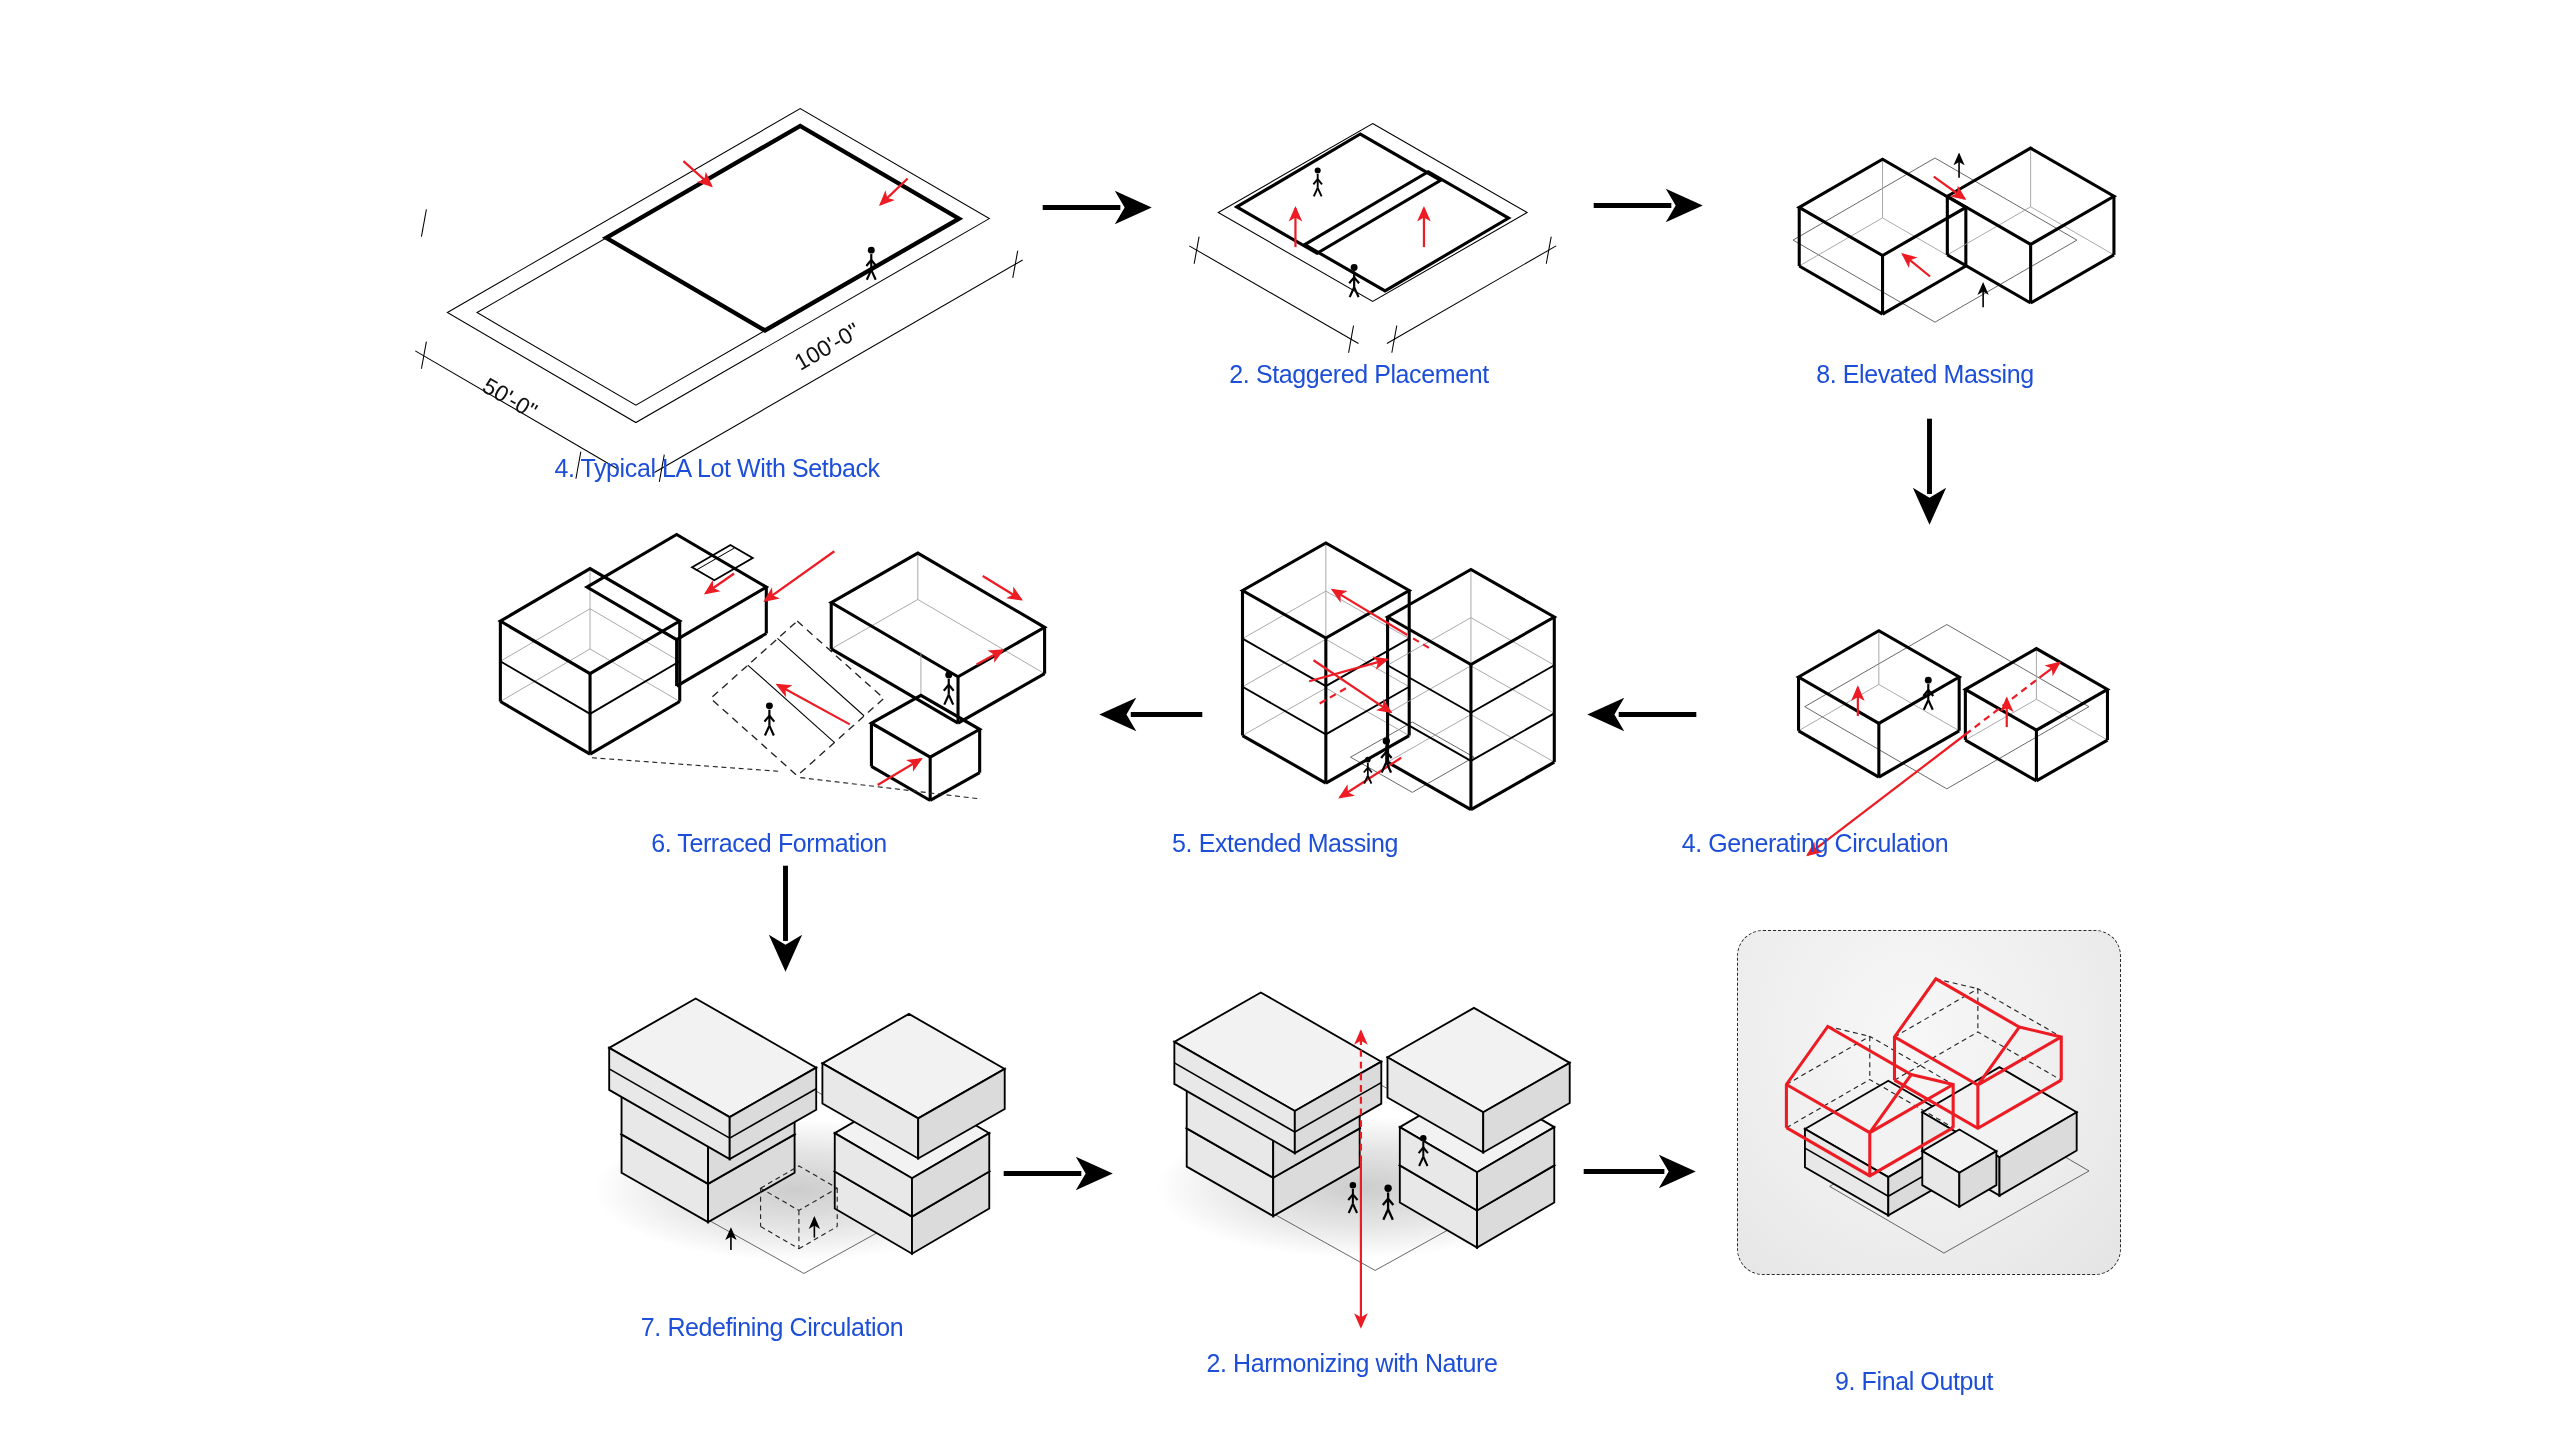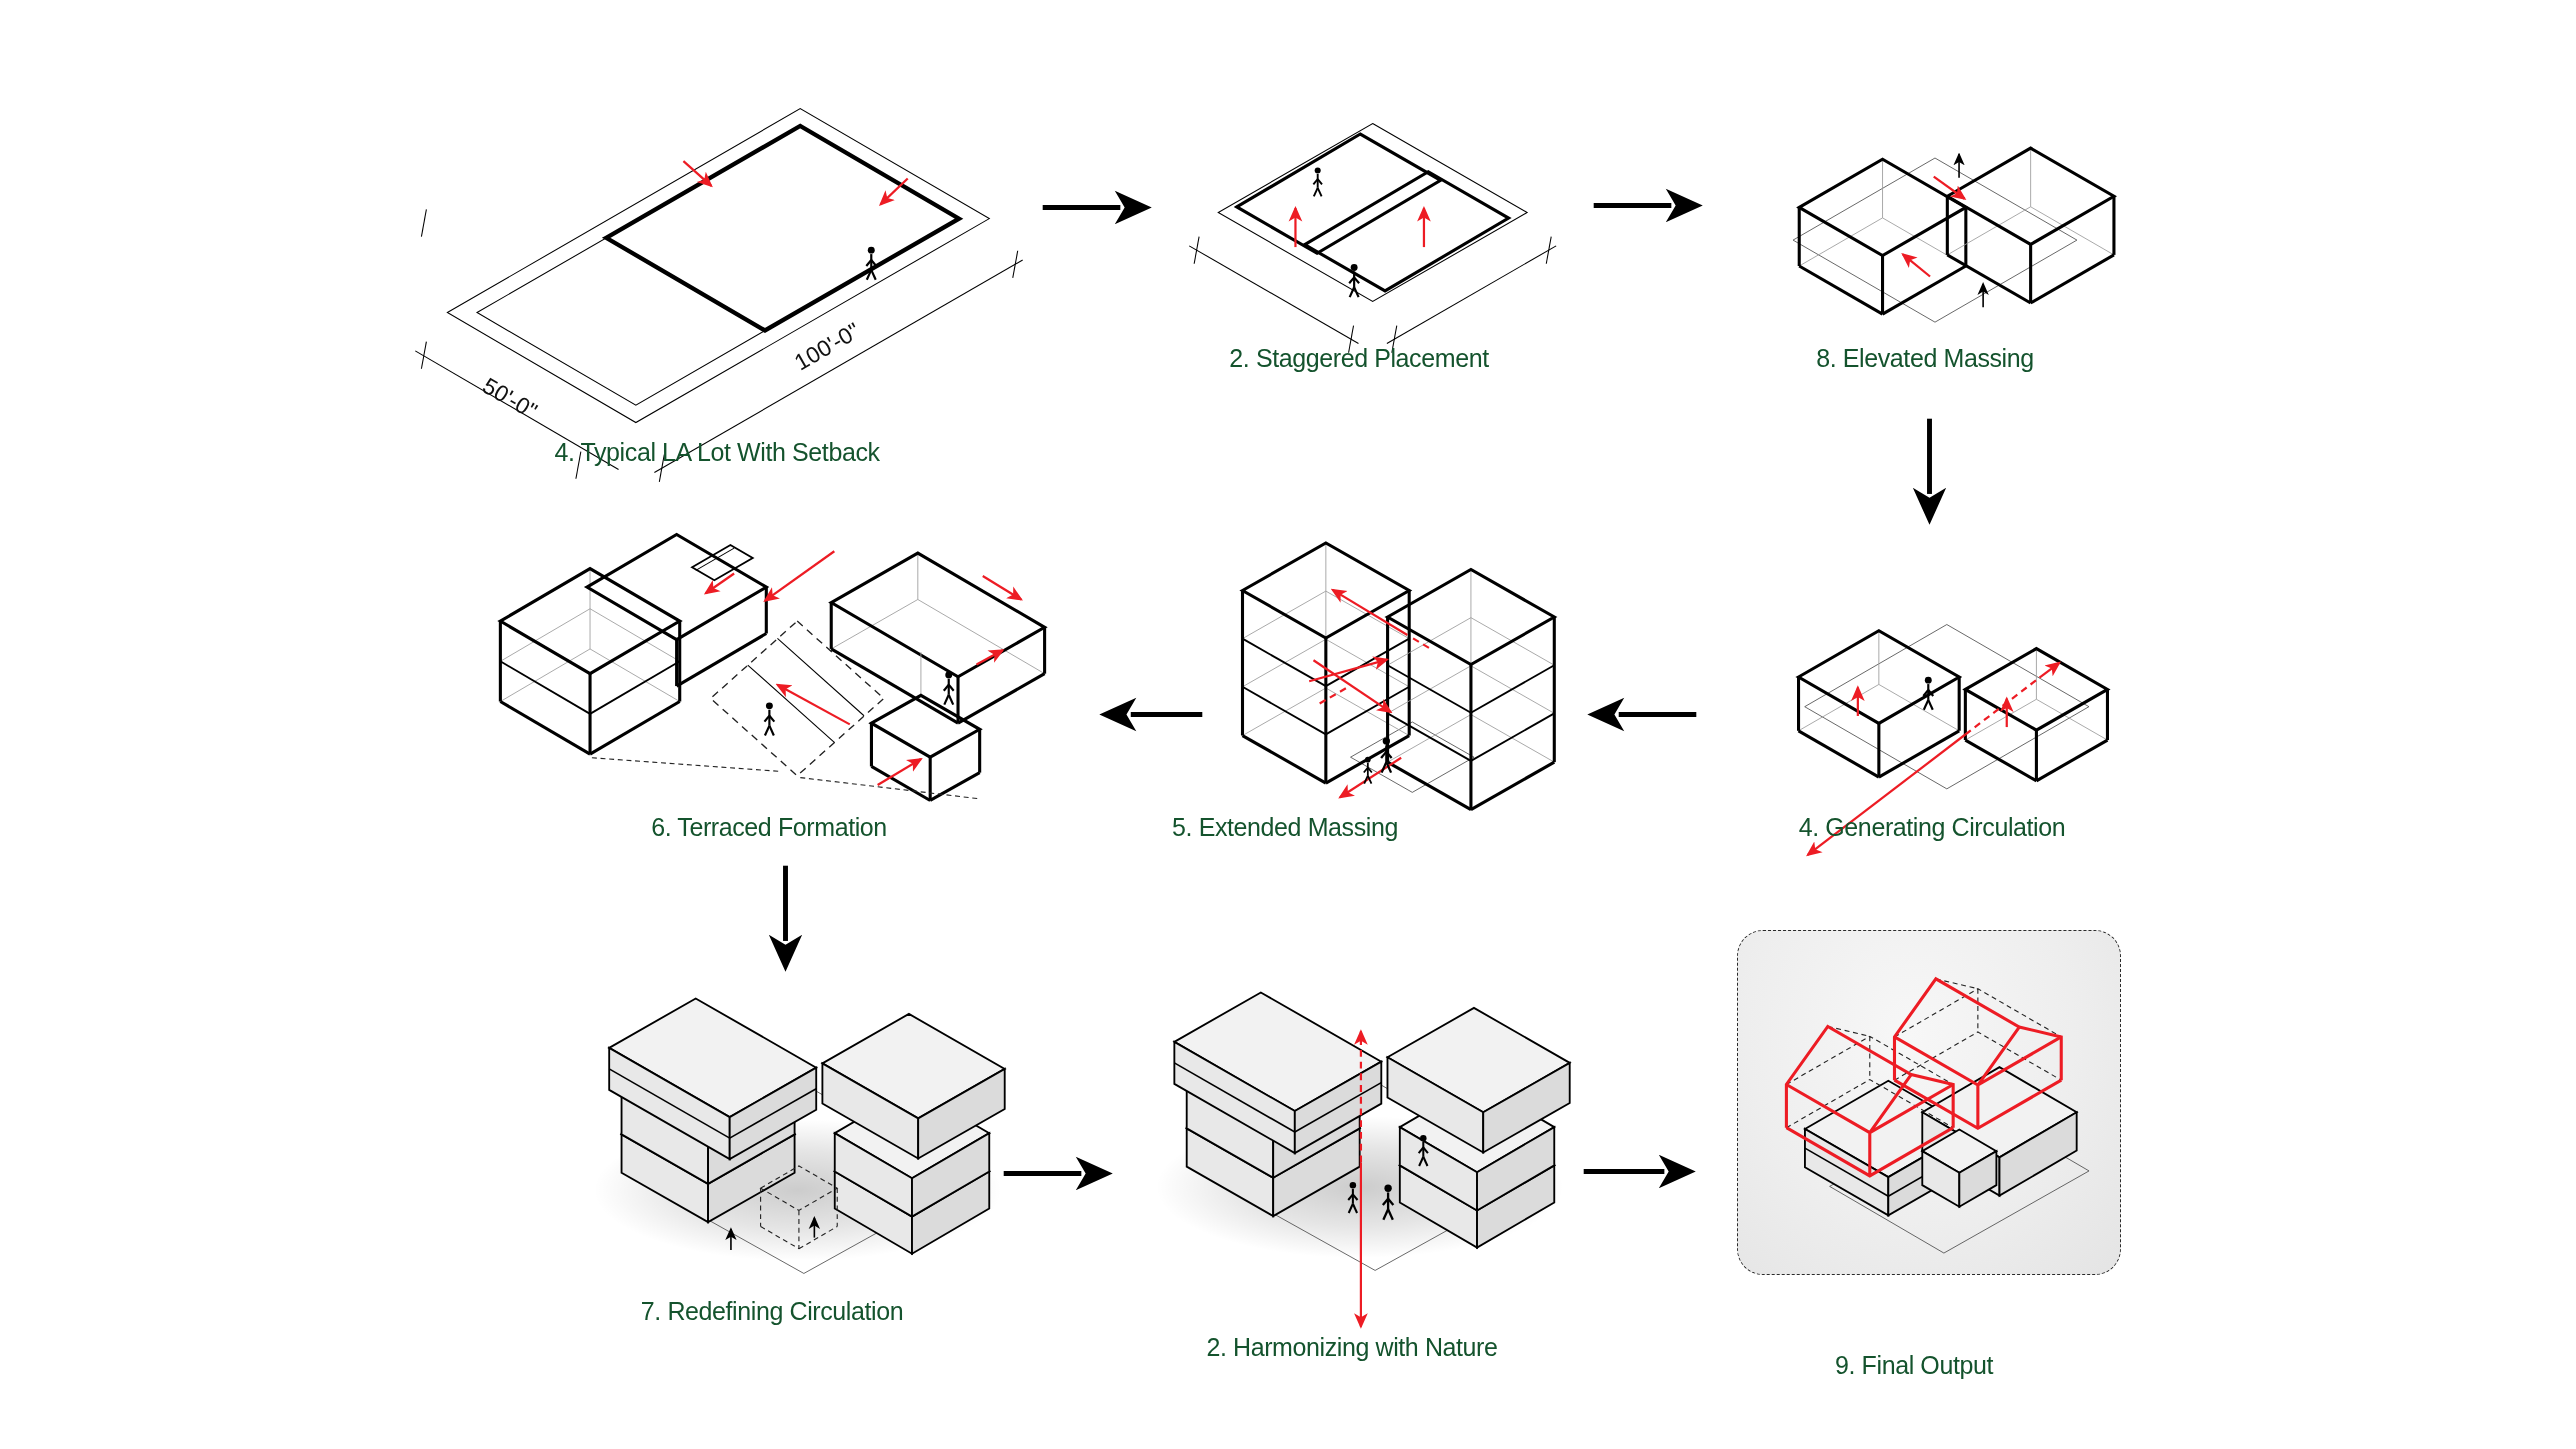--- a/index.html
+++ b/index.html
@@ -4,21 +4,21 @@
 <style>
   html,body{margin:0;padding:0;}
   body{
     width:2576px;height:1449px;background:#ffffff;position:relative;overflow:hidden;
     font-family:"Liberation Sans",sans-serif;
   }
   .abs{position:absolute;}
   svg{display:block;overflow:visible;}
   .step-label{
     position:absolute;transform:translate(-50%,-50%);
-    font-size:25px;letter-spacing:-0.4px;color:#14532d;white-space:nowrap;
+    font-size:25px;letter-spacing:-0.4px;color:#1d4ed8;white-space:nowrap;margin-top:16px;
   }
   
   .thin{stroke:#000;stroke-width:1.7;fill:none;}
   .thin2{stroke:#444;stroke-width:1.3;fill:none;}
   .bold{stroke:#000;stroke-width:5;fill:none;stroke-linejoin:miter;}
   .bold7{stroke:#000;stroke-width:7;fill:none;}
   .mid{stroke:#000;stroke-width:3;fill:none;}
   .hid{stroke:#9c9c9c;stroke-width:1.4;fill:none;}
   .red{stroke:#ED1C24;stroke-width:3.6;fill:none;}
   .redd{stroke:#ED1C24;stroke-width:3.6;fill:none;stroke-dasharray:11 8;}
@@ -163,21 +163,21 @@
   </g>
   <g>
     <line class="red" x1="45" y1="393" x2="300" y2="198" marker-start="url(#mRed)"></line>
     <line class="redd" x1="300" y1="198" x2="420" y2="106"></line>
     <line class="red" x1="420" y1="106" x2="452" y2="82" marker-end="url(#mRed)"></line>
   </g>
   <line class="red" x1="126" y1="168" x2="126" y2="122" marker-end="url(#mRed)"></line>
   <line class="red" x1="367" y1="186" x2="367" y2="140" marker-end="url(#mRed)"></line>
   <use href="#person" transform="translate(240,158) scale(1.6)"></use>
 </svg>
-<div class="step-label" style="left:1932px;top:827px">4. Generating Circulation</div>
+<div class="step-label" style="left:1815px;top:827px">4. Generating Circulation</div>
 
 <svg class="abs" style="left:1205px;top:538px" width="359" height="284" viewBox="0 0 580 460">
   <polygon class="thin2" points="335,298 435,355 335,412 235,355"></polygon>
   <g>
     <line class="hid" x1="195" y1="8" x2="195" y2="243"></line>
     <line class="hid" x1="60" y1="320" x2="195" y2="243"></line>
     <line class="hid" x1="195" y1="243" x2="330" y2="320"></line>
     <line class="hid" x1="60" y1="163" x2="195" y2="86"></line>
     <line class="hid" x1="195" y1="86" x2="330" y2="163"></line>
     <line class="hid" x1="60" y1="241" x2="195" y2="164"></line>

